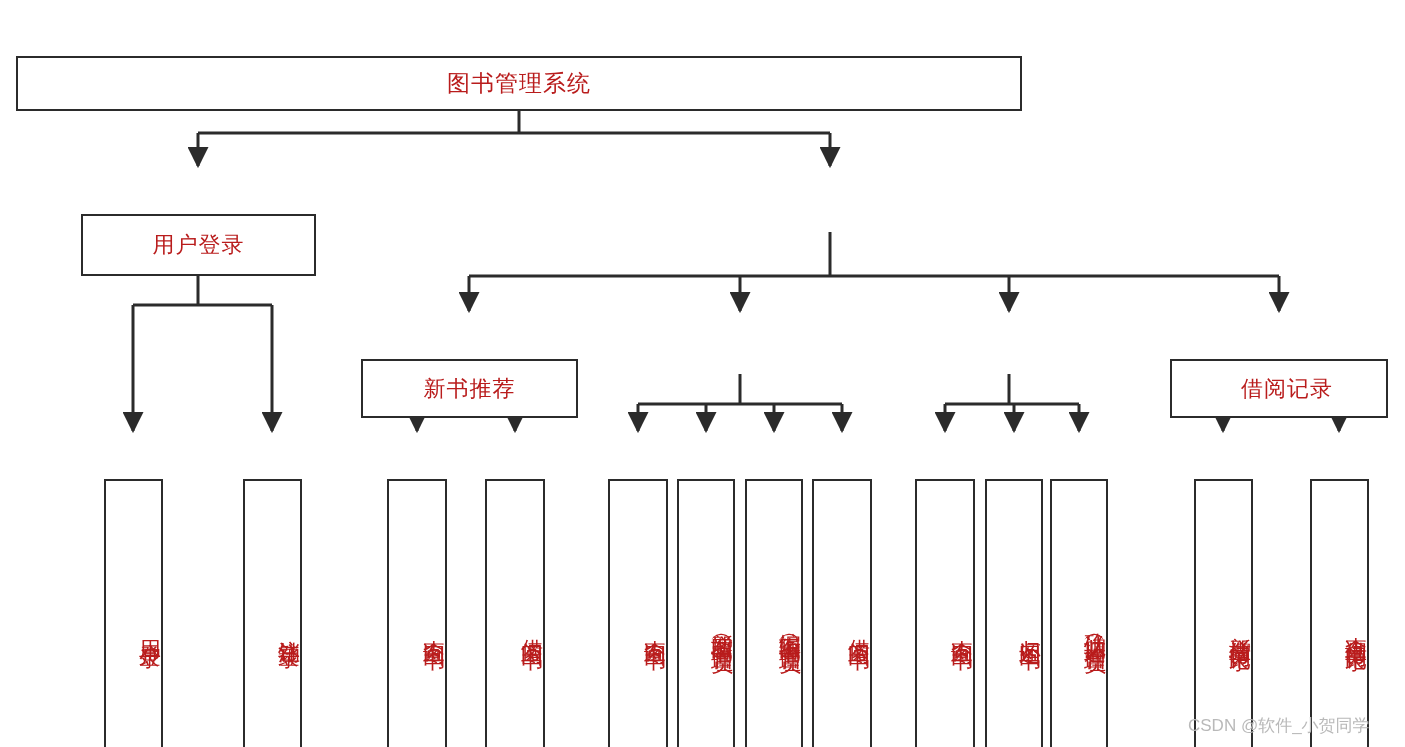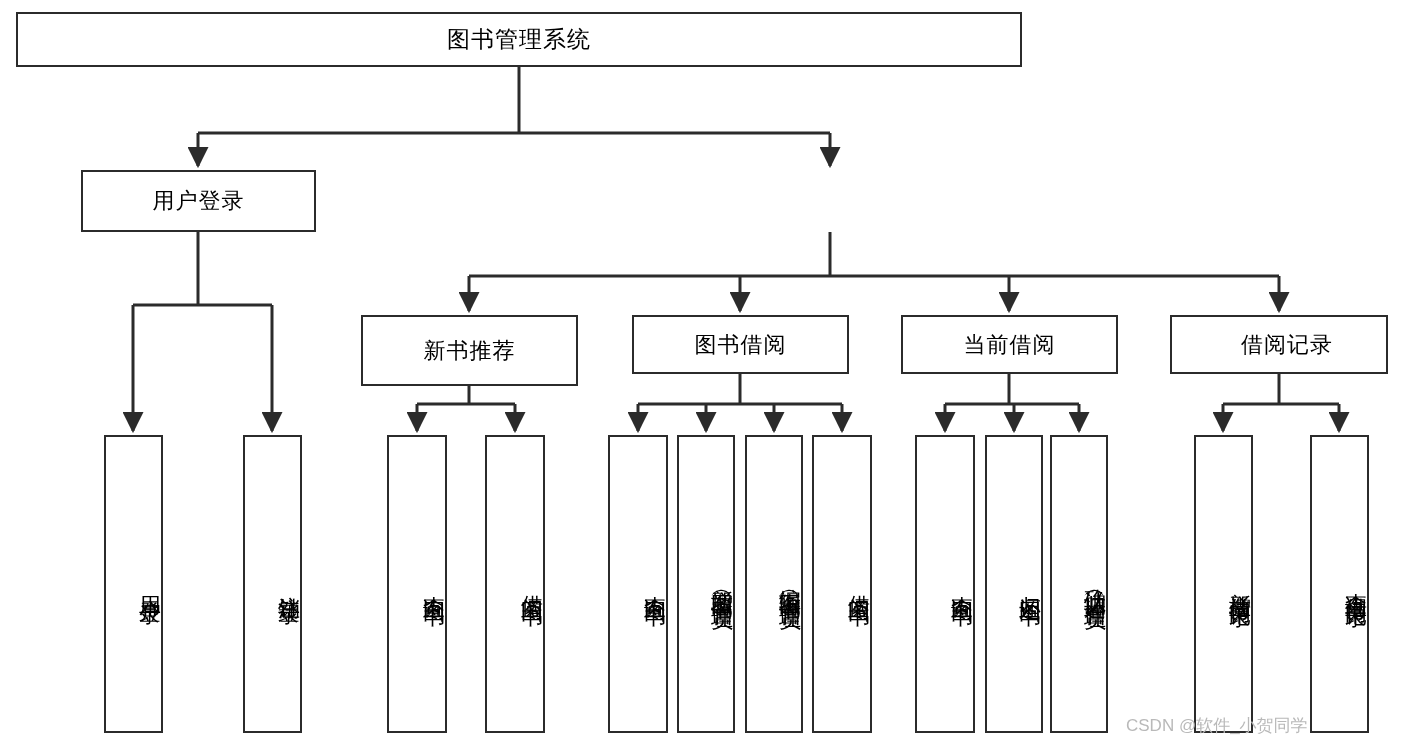--- a/index.html
+++ b/index.html
@@ -25,22 +25,23 @@
     height: 747px;
   }
   .node {
     position: absolute;
     box-sizing: border-box;
     border: 2px solid #2b2b2b;
     background: #ffffff;
     display: flex;
     align-items: center;
     justify-content: center;
-    color: #000000;
+    color: #b91c1c;
     z-index: 2;
+    margin-top: 44px;
   }
   .node.horiz {
     font-size: 22px;
     letter-spacing: 1px;
   }
   .node.vert {
     writing-mode: vertical-rl;
     text-orientation: upright;
     font-size: 22px;
     letter-spacing: 3px;
@@ -53,21 +54,21 @@
   .node.vert .vlabel {
     writing-mode: vertical-rl;
     text-orientation: upright;
     white-space: nowrap;
   }
   .node.root {
     font-size: 23px;
   }
   .watermark {
     position: absolute;
-    left: 1126px;
+    left: 1188px;
     top: 714px;
     font-size: 17px;
     color: #b9b9b9;
     white-space: nowrap;
     z-index: 3;
   }
 </style>
 </head>
 <body>
 
@@ -124,28 +125,22 @@
   </svg>
 
   <div class="node horiz root" style="left:16px; top:12px; width:1006px; height:55px;">
     <span>图书管理系统</span>
   </div>
 
   <div class="node horiz" style="left:81px; top:170px; width:235px; height:62px;">
     <span>用户登录</span>
   </div>
 
-  <div class="node horiz" style="left:361px; top:315px; width:217px; height:71px;">
+  <div class="node horiz" style="left:361px; top:315px; width:217px; height:59px;">
     <span>新书推荐</span>
-  </div>
-  <div class="node horiz" style="left:632px; top:315px; width:217px; height:59px;">
-    <span>图书借阅</span>
-  </div>
-  <div class="node horiz" style="left:901px; top:315px; width:217px; height:59px;">
-    <span>当前借阅</span>
   </div>
   <div class="node horiz" style="left:1170px; top:315px; width:218px; height:59px;padding-left:16px;">
     <span>借阅记录</span>
   </div>
 
   <div class="node vert" style="left:104px; top:435px; width:59px; height:298px;">
     <span class="vlabel">用户登录</span>
   </div>
   <div class="node vert" style="left:243px; top:435px; width:59px; height:298px;">
     <span class="vlabel">注销登录</span>

